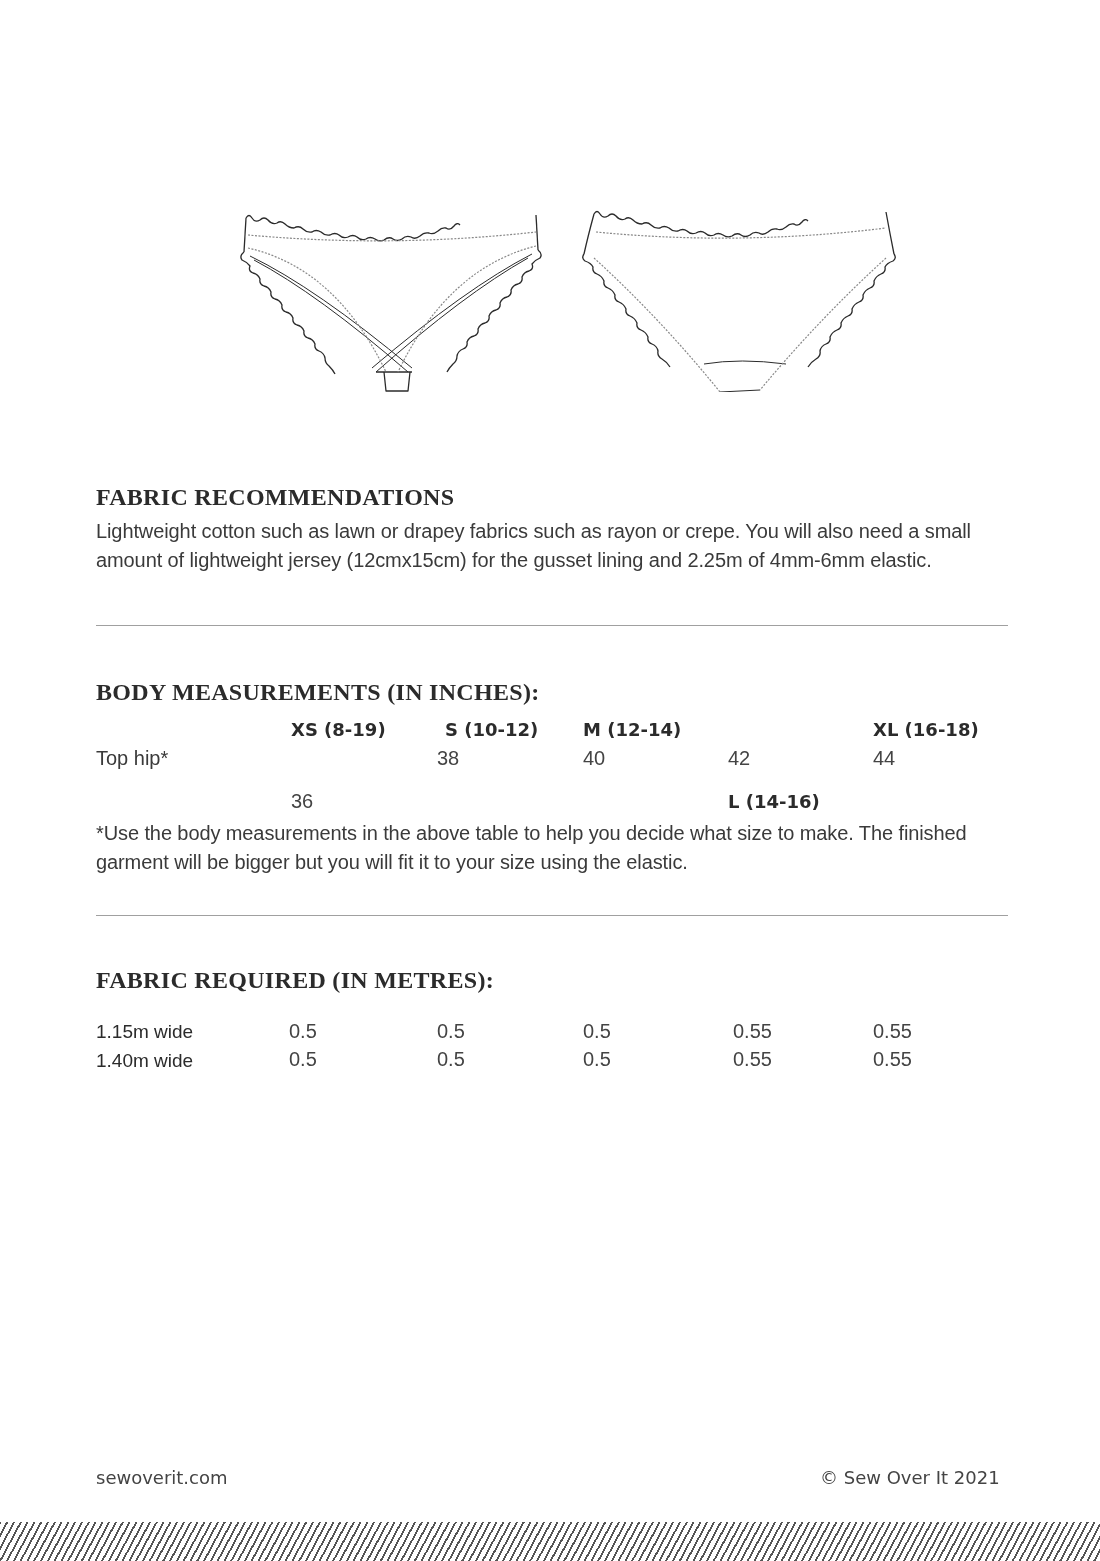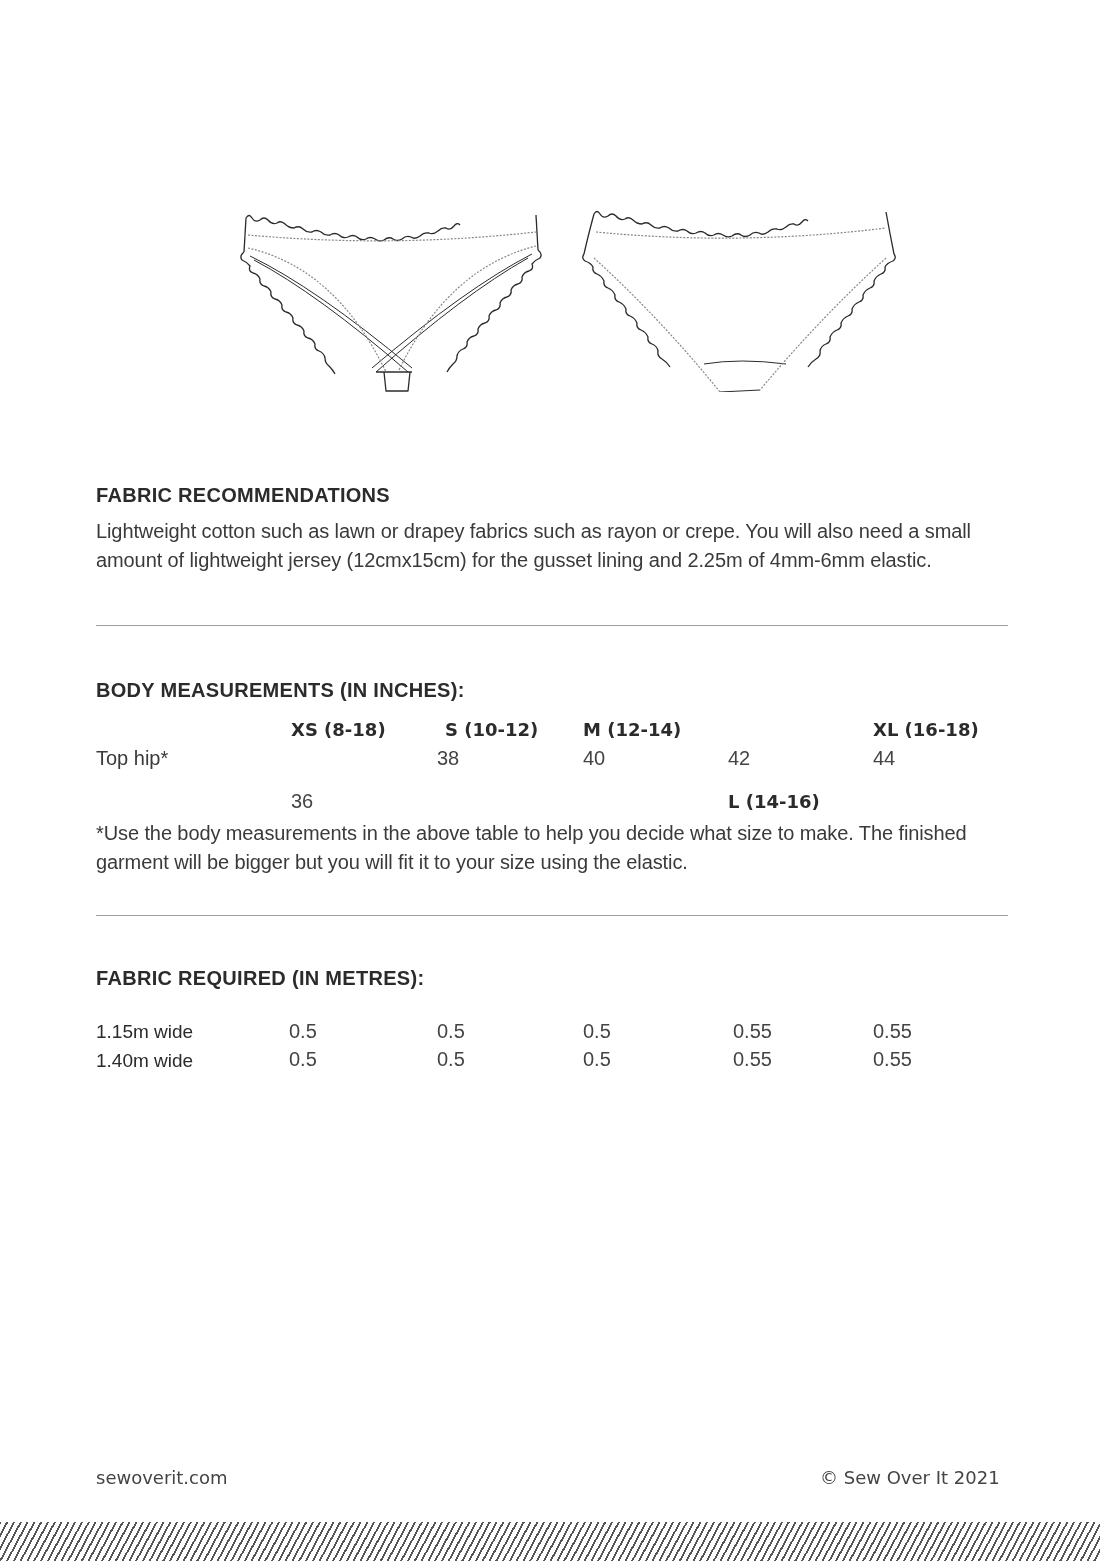--- a/index.html
+++ b/index.html
@@ -3,22 +3,22 @@
 <meta charset="utf-8">
 <style>
   html, body { margin: 0; padding: 0; background: #ffffff; }
   body {
     width: 1100px; height: 1561px; position: relative; overflow: hidden;
     font-family: "Liberation Sans", "DejaVu Sans", sans-serif; color: #2b2b2b;
   }
   .illus { position: absolute; }
   .h2 {
     position: absolute; left: 96px; margin: 0;
-    font-family: Liberation Sans, sans-serif; font-weight: bold;
-    font-size: 20px; letter-spacing: 0.3px; color: #2b2b2b;
+    font-family: Liberation Serif, serif; font-weight: bold;
+    font-size: 24px; letter-spacing: 0.3px; color: #2b2b2b;
   }
   .body-text {
     position: absolute; left: 96px; width: 920px; margin: 0;
     font-family: "Liberation Sans", sans-serif; font-weight: 300;
     font-size: 20px; line-height: 29px; color: #3a3a3a; letter-spacing: -0.1px;
   }
   .rule { position: absolute; left: 96px; width: 912px; height: 0; border-top: 1.5px solid #a0a0a0; }
   .cell { position: absolute; font-family: Liberation Sans, sans-serif; font-size: 20px; color: #444; white-space: nowrap; }
   .hdr { font-family: "DejaVu Sans", sans-serif; font-weight: bold; font-size: 18px; color: #2b2b2b; }
   .rowlabel { color: #3a3a3a; }
@@ -79,21 +79,21 @@
 </svg>
 
 <h2 class="h2" style="top:484px;">FABRIC RECOMMENDATIONS</h2>
 <p class="body-text" style="top:517px;">Lightweight cotton such as lawn or drapey fabrics such as rayon or crepe. You will also need a small amount of lightweight jersey (12cmx15cm) for the gusset lining and 2.25m of 4mm-6mm elastic.</p>
 
 <div class="rule" style="top:625px;"></div>
 
 <h2 class="h2" style="top:679px;">BODY MEASUREMENTS (IN INCHES):</h2>
 
 <div>
-  <span class="cell hdr" style="left:291px; top:719px;">XS (8-18)</span>
+  <span class="cell hdr" style="left:291px; top:719px;">XS (8-19)</span>
   <span class="cell hdr" style="left:437px; top:719px;margin-left:8px;">S (10-12)</span>
   <span class="cell hdr" style="left:583px; top:719px;">M (12-14)</span>
   <span class="cell hdr" style="left:728px; top:757px;margin-top:34px;">L (14-16)</span>
   <span class="cell hdr" style="left:873px; top:719px;">XL (16-18)</span>
 
   <div>
     <span class="cell rowlabel" style="left:96px; top:747px;">Top hip*</span>
     <span class="cell" style="left:291px; top:790px;">36</span>
     <span class="cell" style="left:437px; top:747px;">38</span>
     <span class="cell" style="left:583px; top:747px;">40</span>

